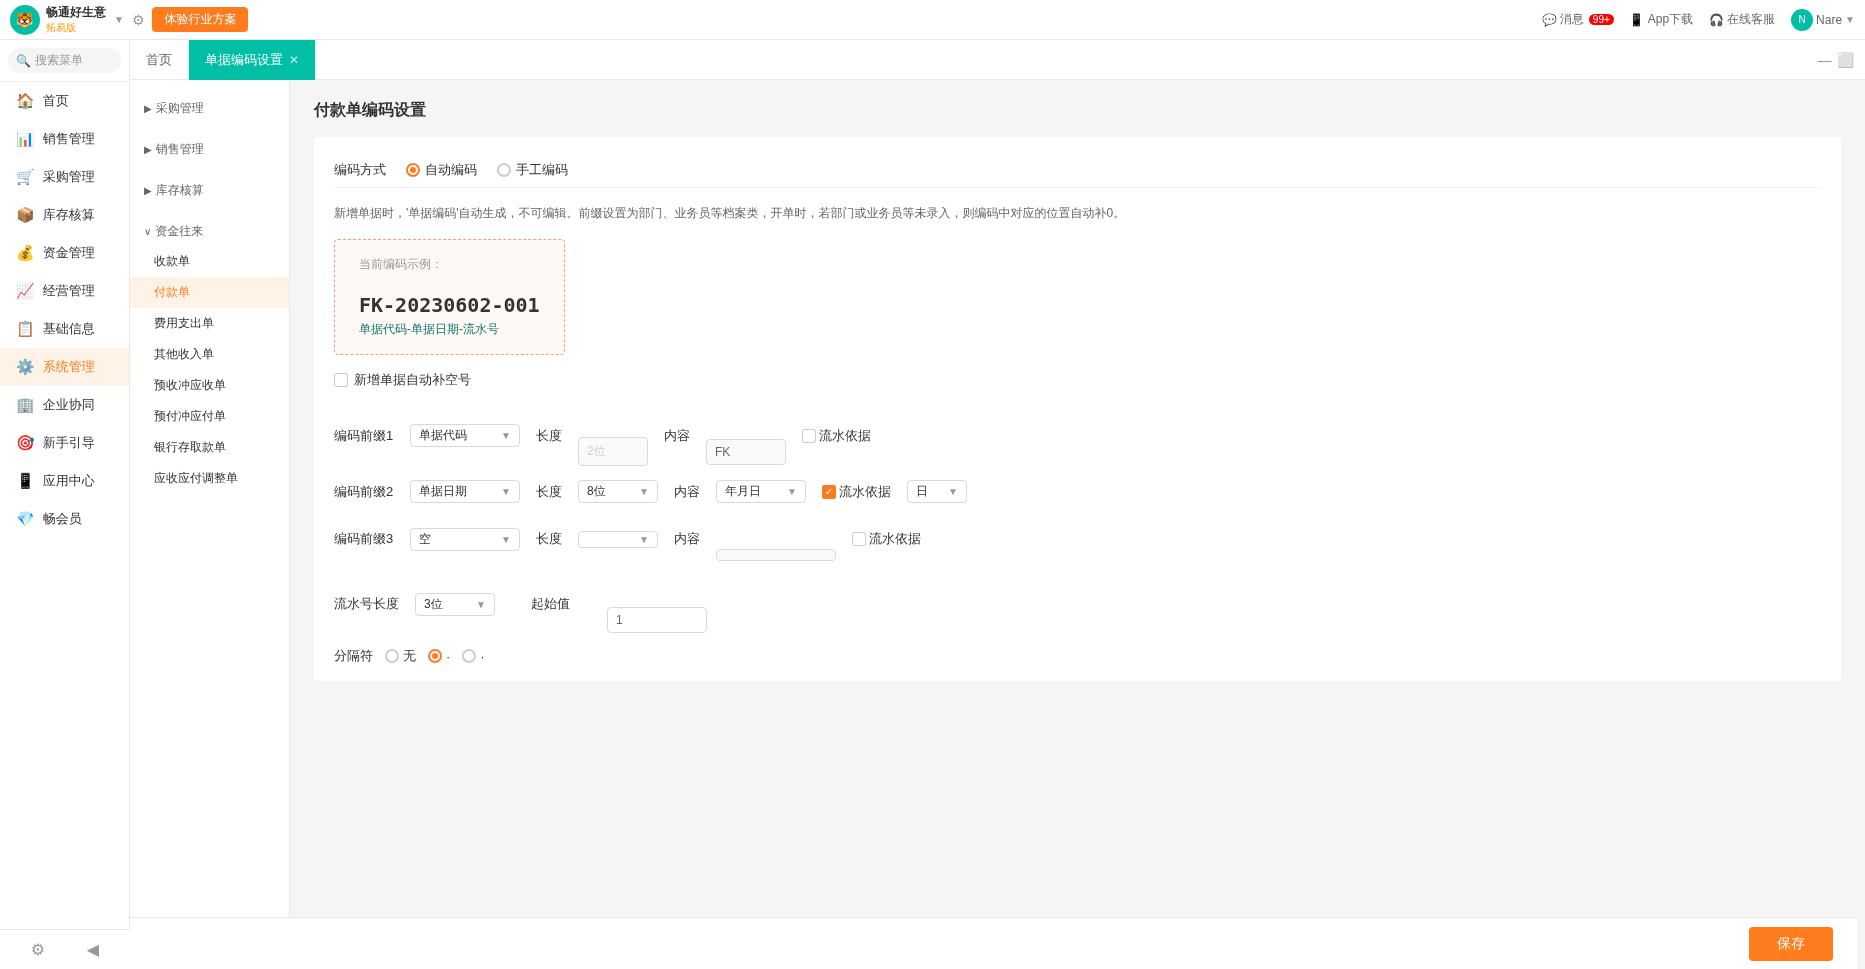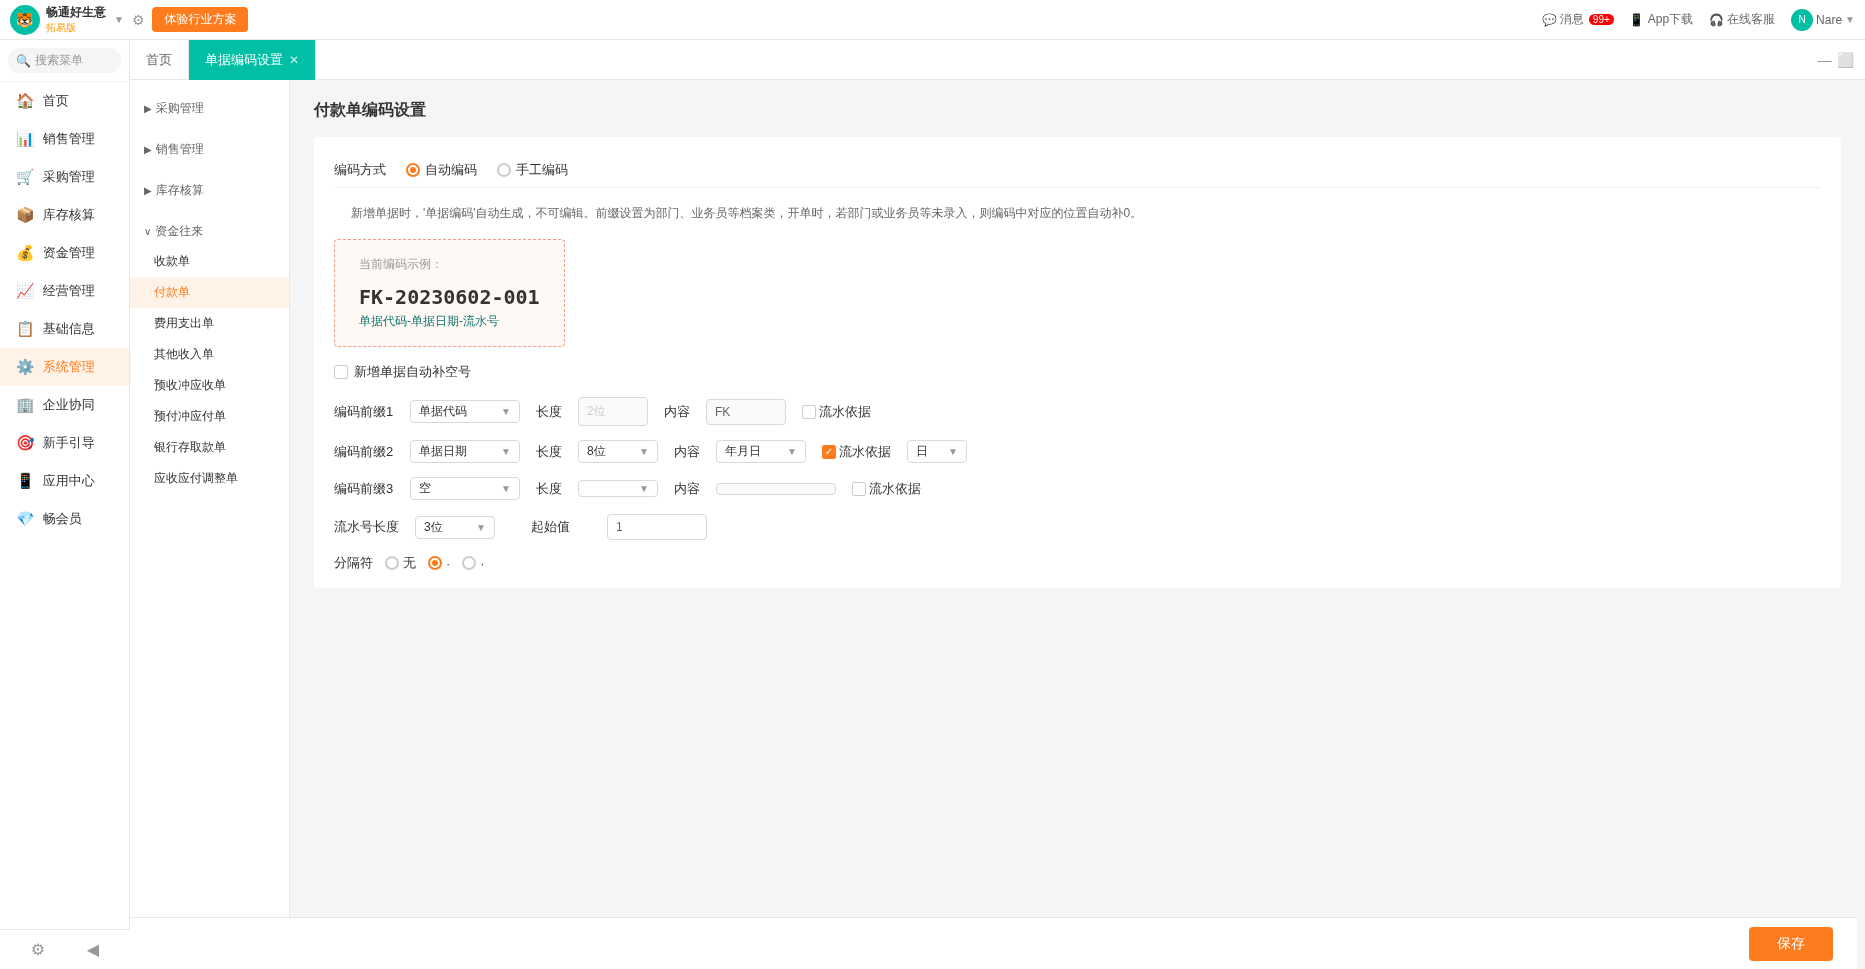--- a/index.html
+++ b/index.html
@@ -209,21 +209,20 @@
       background: #ff7c1e;
       border-radius: 50%;
     }
 
     
     .info-text {
       font-size: 12px;
       color: #666;
       margin-bottom: 16px;
       line-height: 1.6;
-      margin-left: 17px;
     }
 
     
     .preview-box {
       background: #fff9f6;
       border: 1px dashed #f0a080;
       border-radius: 4px;
       padding: 16px 24px;
       display: inline-block;
       margin-bottom: 16px;
@@ -277,20 +276,21 @@
     }
     .form-select .arrow { color: #999; font-size: 10px; }
     .form-input-display {
       border: 1px solid #d9d9d9;
       border-radius: 4px;
       padding: 5px 8px;
       font-size: 12px;
       min-width: 80px;
       background: #fafafa;
       color: #666;
+      margin-top: 32px;
     }
     .length-label { font-size: 13px; color: #333; }
     .content-label { font-size: 13px; color: #333; }
 
     .serial-check-row {
       display: flex;
       align-items: center;
       gap: 3px;
     }
     .serial-check-box {
@@ -506,21 +506,21 @@
           <div class="radio-circle"></div>
           <span>手工编码</span>
         </label>
       </div>
 
       
       <div class="info-text">新增单据时，'单据编码'自动生成，不可编辑。前缀设置为部门、业务员等档案类，开单时，若部门或业务员等未录入，则编码中对应的位置自动补0。</div>
 
       
       <div class="preview-box">
-        <div style="font-size:12px;color:#999;margin-bottom:12px;">当前编码示例：</div>
+        <div style="font-size:12px;color:#999;margin-bottom:20px;">当前编码示例：</div>
         <div class="preview-code">FK-20230602-001</div>
         <div class="preview-desc">单据代码-单据日期-流水号</div>
       </div>
 
       
       <div class="auto-fill-row">
         <div class="checkbox-box"></div>
         <span>新增单据自动补空号</span>
       </div>
 

